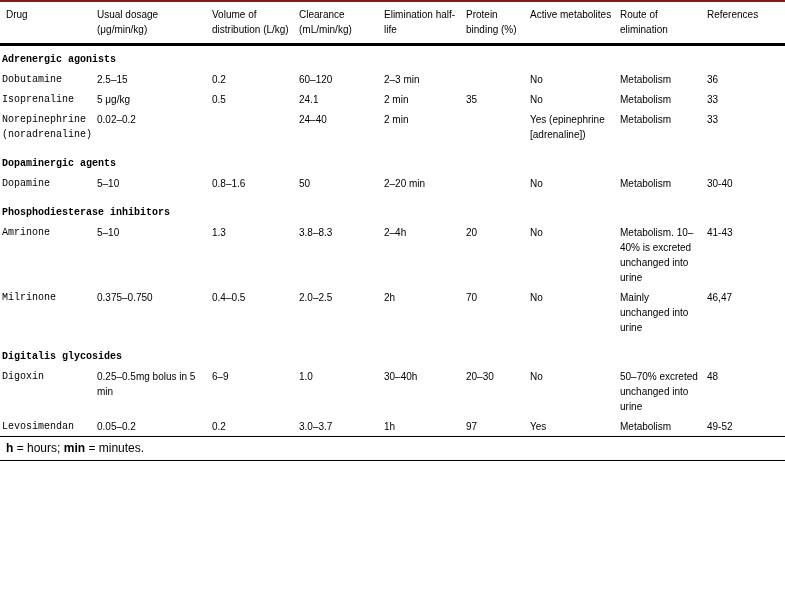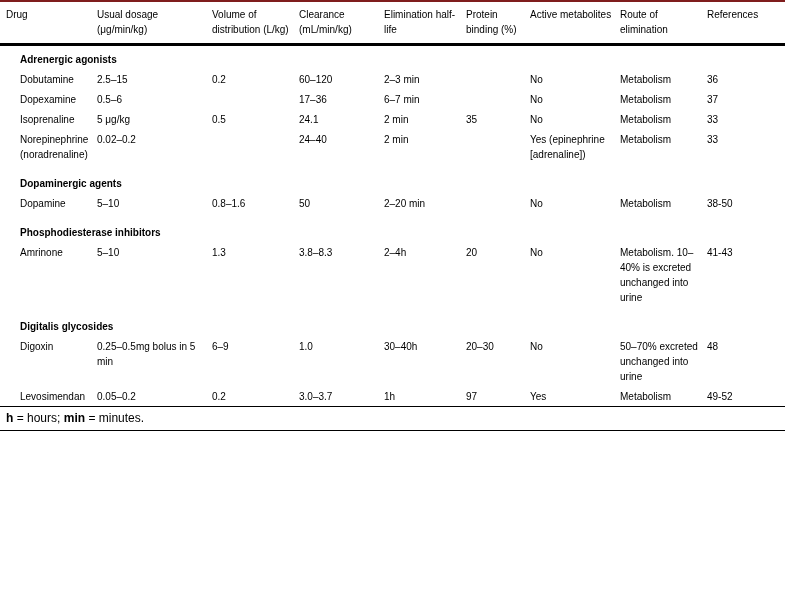--- a/index.html
+++ b/index.html
@@ -38,21 +38,21 @@
     vertical-align: top;
     padding: 5px 8px 6px 0;
     border-bottom: 3px solid #000;
   }
   thead th:first-child { padding-left: 6px; }
 
   tbody td {
     vertical-align: top;
     padding: 3px 8px 2px 0;
   }
-  tbody td:first-child { padding-left: 20px; }
+  tbody td:first-child { padding-left: 2px; font-family: Liberation Mono, monospace; }
 
   tr.section-row td {
     font-weight: bold;
     padding-top: 12px;
     padding-bottom: 2px;
   }
   tr.first-section td { padding-top: 6px; }
 
   .footnote {
     border-top: 1px solid #000;
@@ -100,31 +100,20 @@
           <td>2.5–15</td>
           <td>0.2</td>
           <td>60–120</td>
           <td>2–3 min</td>
           <td></td>
           <td>No</td>
           <td>Metabolism</td>
           <td>36</td>
         </tr>
         <tr>
-          <td>Dopexamine</td>
-          <td>0.5–6</td>
-          <td></td>
-          <td>17–36</td>
-          <td>6–7 min</td>
-          <td></td>
-          <td>No</td>
-          <td>Metabolism</td>
-          <td>37</td>
-        </tr>
-        <tr>
           <td>Isoprenaline</td>
           <td>5 μg/kg</td>
           <td>0.5</td>
           <td>24.1</td>
           <td>2 min</td>
           <td>35</td>
           <td>No</td>
           <td>Metabolism</td>
           <td>33</td>
         </tr>
@@ -144,35 +133,46 @@
         </tr>
         <tr>
           <td>Dopamine</td>
           <td>5–10</td>
           <td>0.8–1.6</td>
           <td>50</td>
           <td>2–20 min</td>
           <td></td>
           <td>No</td>
           <td>Metabolism</td>
-          <td>38-50</td>
+          <td>30-40</td>
         </tr>
         <tr class="section-row">
           <td colspan="9">Phosphodiesterase inhibitors</td>
         </tr>
         <tr>
           <td>Amrinone</td>
           <td>5–10</td>
           <td>1.3</td>
           <td>3.8–8.3</td>
           <td>2–4h</td>
           <td>20</td>
           <td>No</td>
           <td>Metabolism. 10–40% is excreted unchanged into urine</td>
           <td>41-43</td>
+        </tr>
+        <tr>
+          <td>Milrinone</td>
+          <td>0.375–0.750</td>
+          <td>0.4–0.5</td>
+          <td>2.0–2.5</td>
+          <td>2h</td>
+          <td>70</td>
+          <td>No</td>
+          <td>Mainly unchanged into urine</td>
+          <td>46,47</td>
         </tr>
         <tr class="section-row">
           <td colspan="9">Digitalis glycosides</td>
         </tr>
         <tr>
           <td>Digoxin</td>
           <td>0.25–0.5mg bolus in 5 min</td>
           <td>6–9</td>
           <td>1.0</td>
           <td>30–40h</td>

